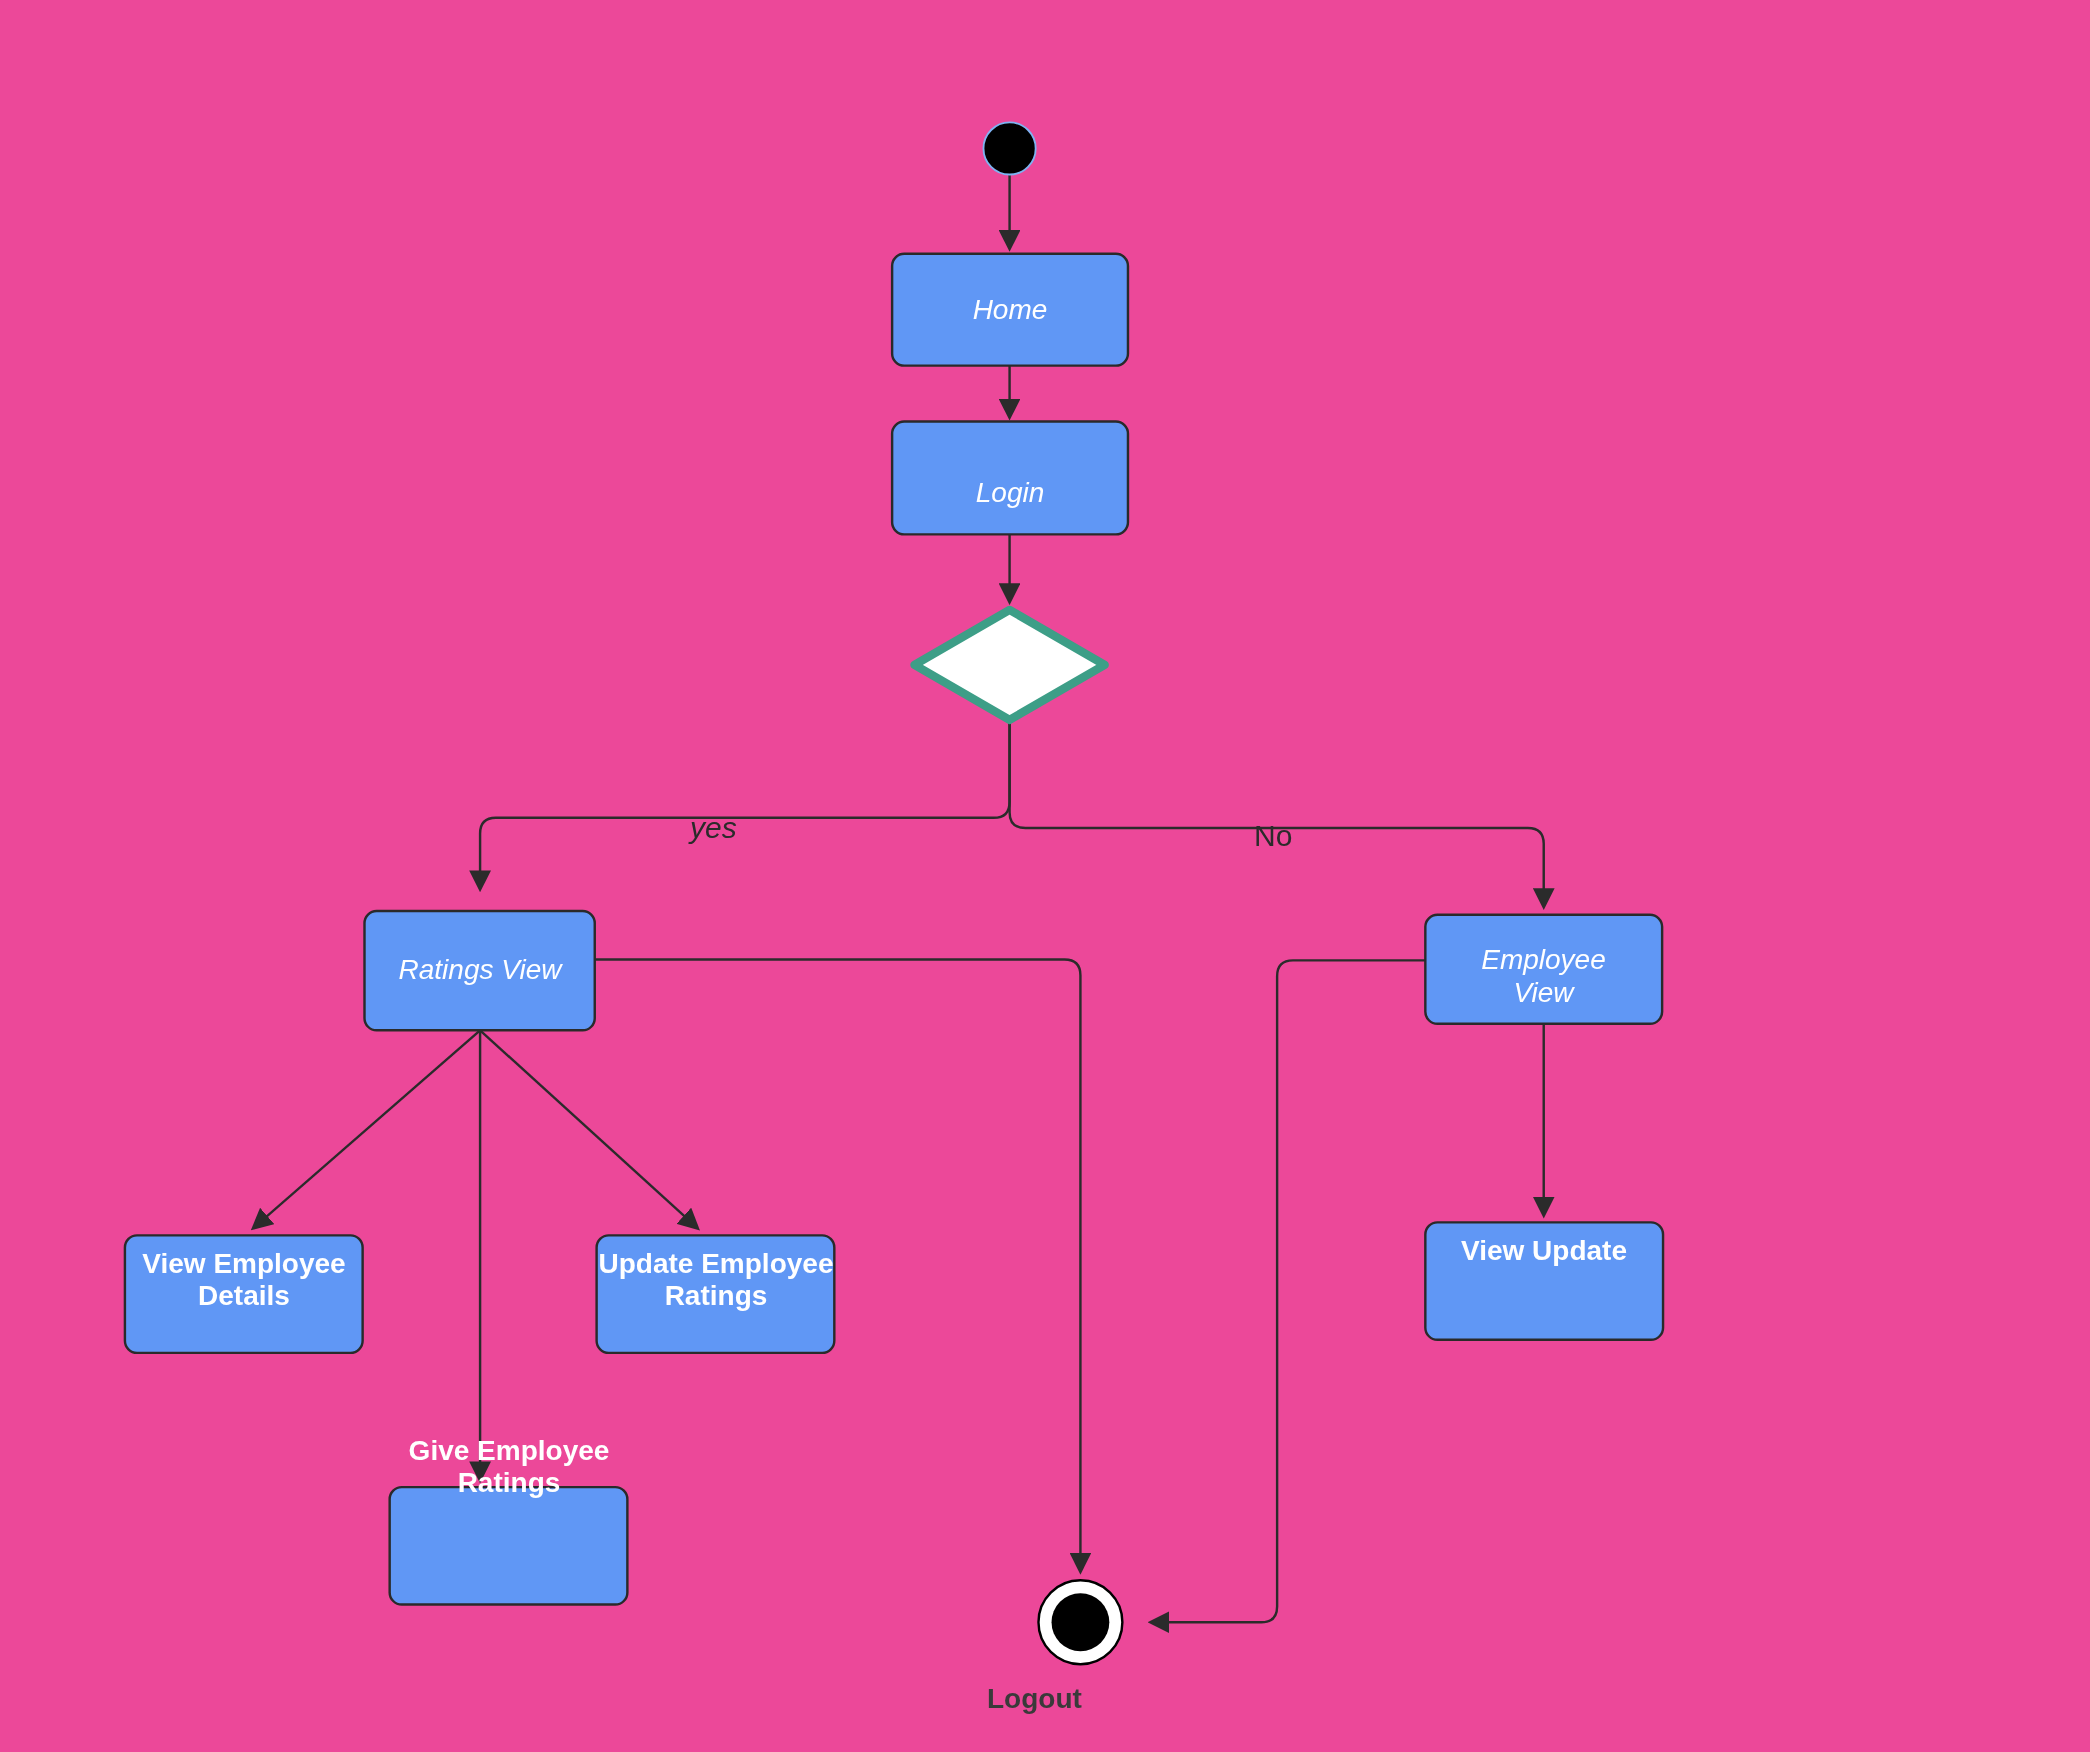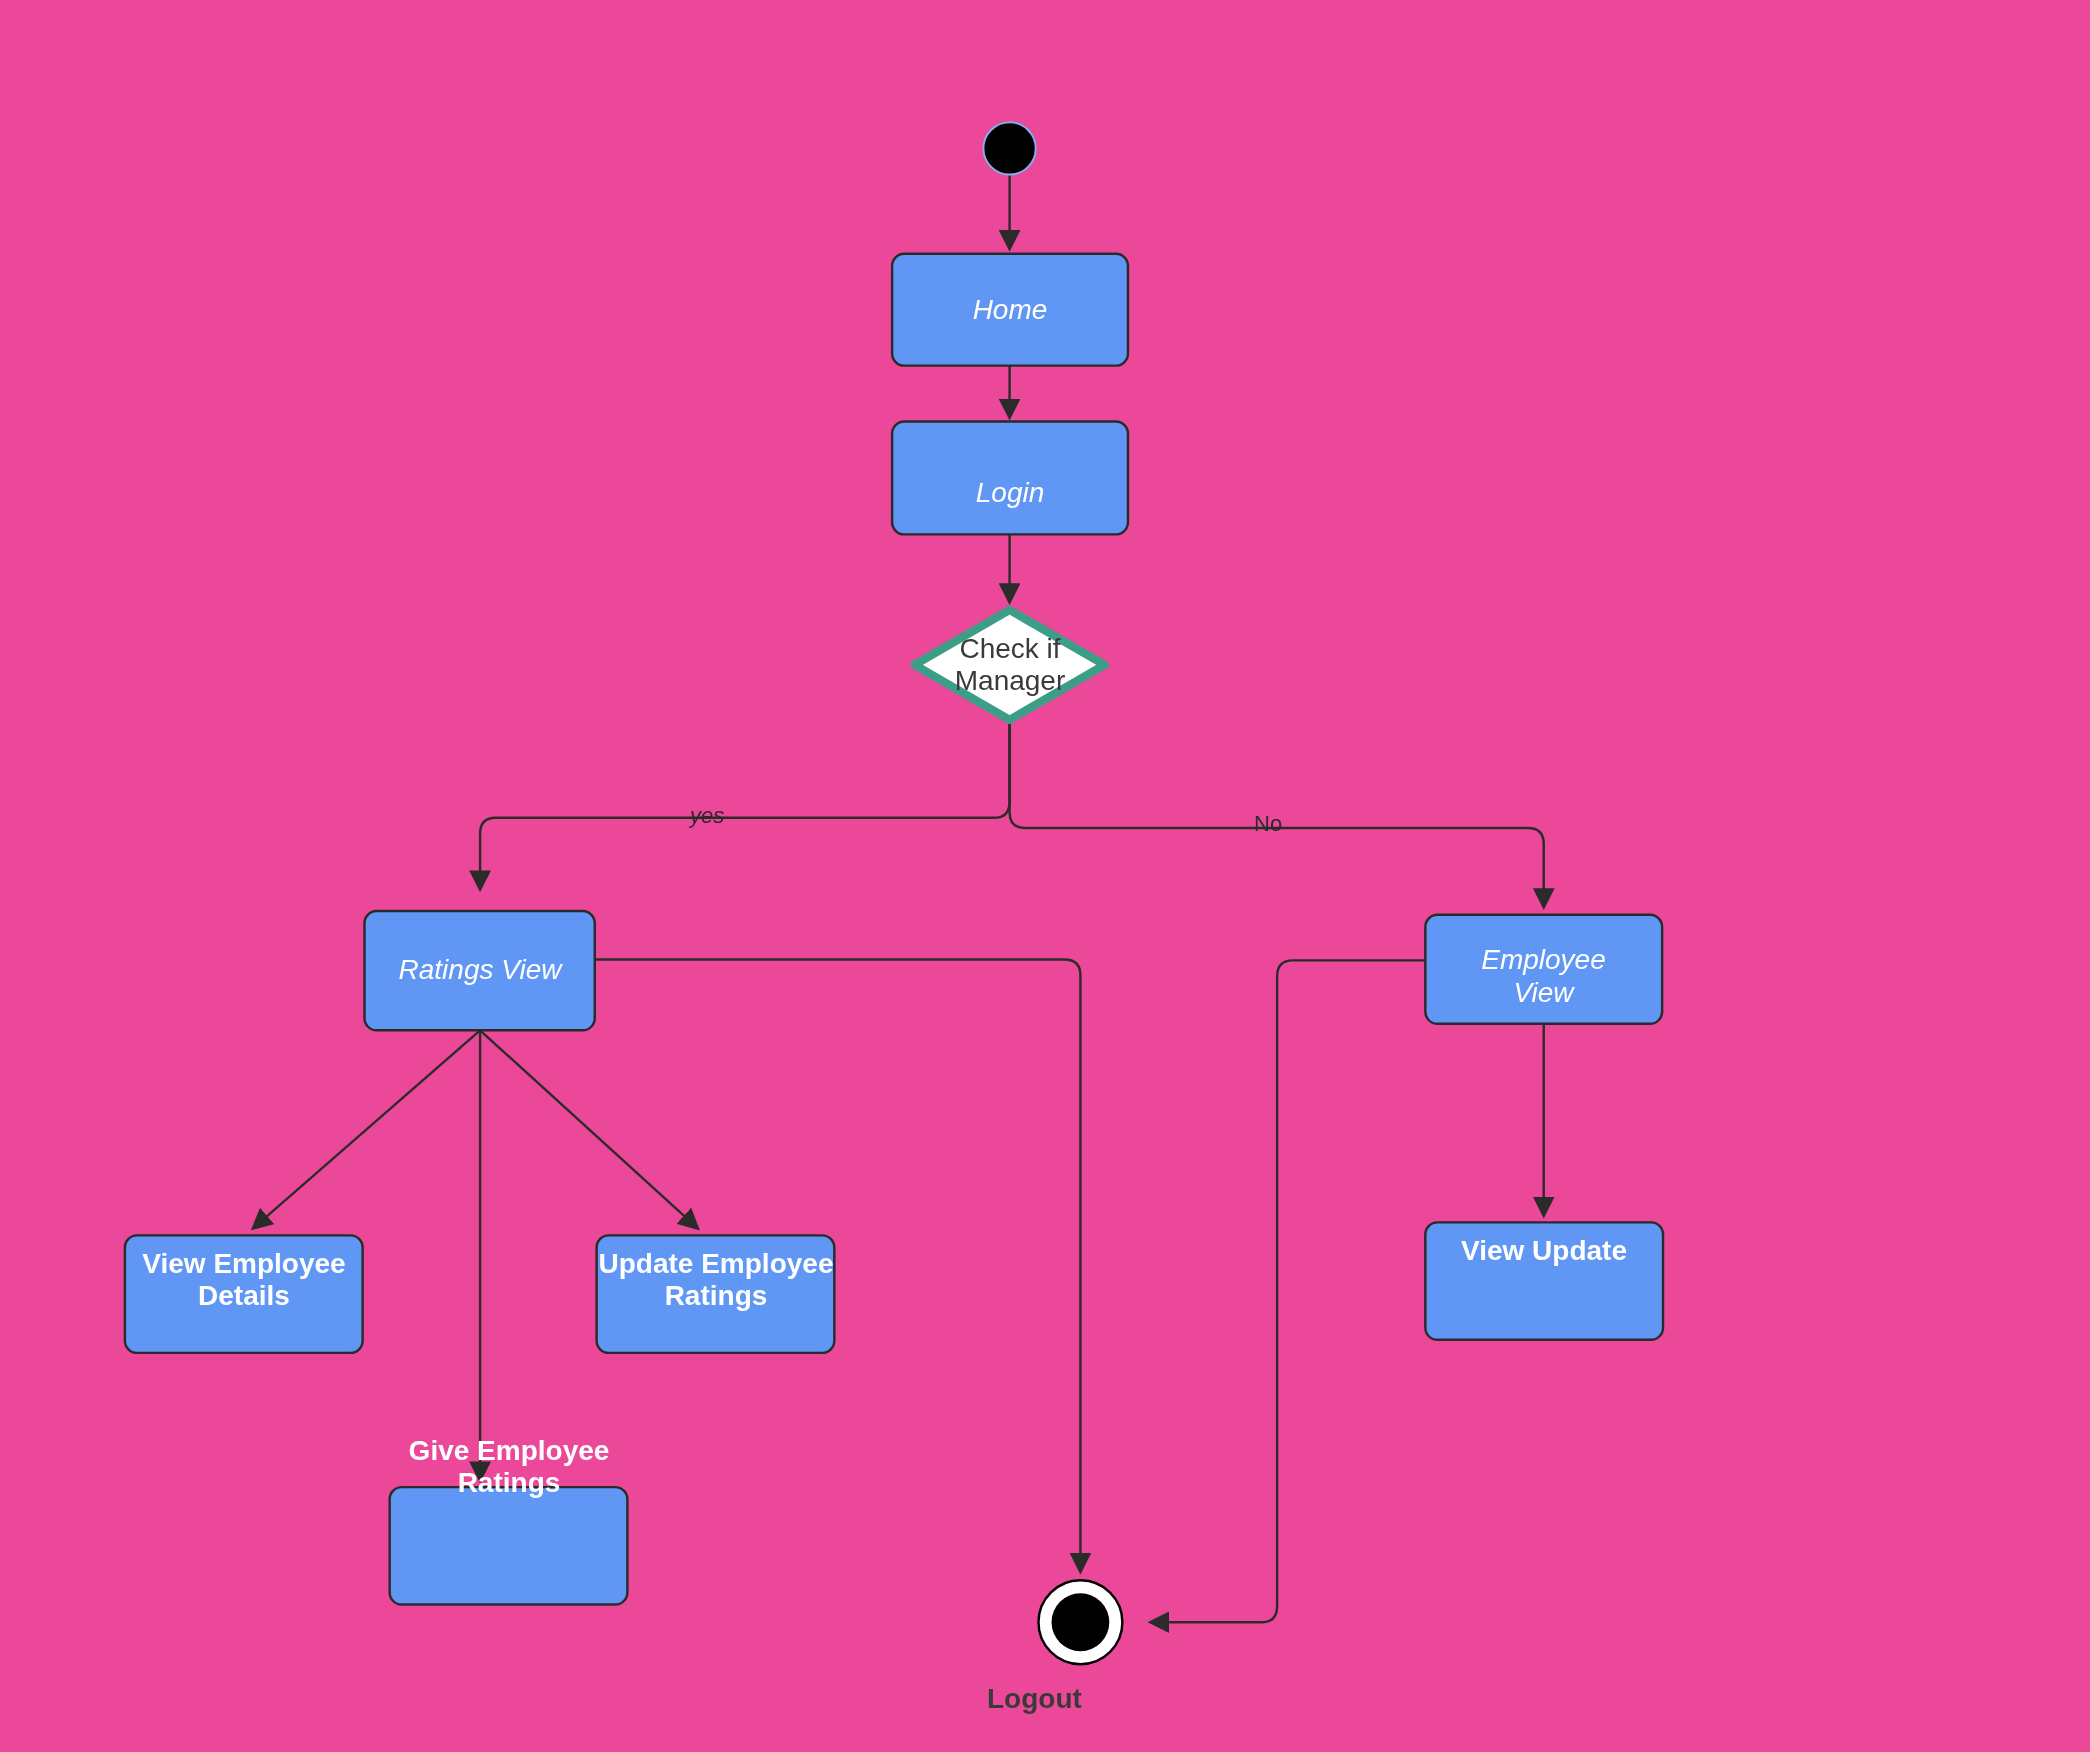--- a/index.html
+++ b/index.html
@@ -51,23 +51,24 @@
   }
   .decision-label {
     color: #3a3a3a;
     font-style: normal;
     font-size: 28px;
     align-items: center;
   }
   .edge-label {
     position: absolute;
     color: #2b2b2b;
-    font-size: 22px;
+    font-size: 30px;
     white-space: nowrap;
     pointer-events: none;
+    margin-top: 8px;
   }
   .edge-label.italic { font-style: italic; }
   .terminal-label {
     position: absolute;
     color: #3a3a3a;
     font-size: 28px;
     white-space: nowrap;
     text-align: left;
     pointer-events: none;
     font-weight: bold;
@@ -135,22 +136,20 @@
     <g>
       <circle cx="1159" cy="1740" r="45" fill="#ffffff" stroke="#000000" stroke-width="2.6"></circle>
       <circle cx="1159" cy="1740" r="31" fill="#000000"></circle>
     </g>
   </svg>
 
   <div class="node-text state-label" style="left:892px; top:254px; width:236px; height:112px;">Home</div>
 
   <div class="node-text state-label" style="left:892px; top:421px; width:236px; height:144px;">Login</div>
 
-  <div class="node-text decision-label" style="left:915px; top:610px; width:190px; height:110px;">Check if
-Manager</div>
 
   <div class="node-text state-label" style="left:365px; top:911px; width:230px; height:119px;">Ratings View</div>
 
   <div class="node-text state-label" style="left:1425px; top:915px; width:237px; height:123px;">Employee
 View</div>
 
   <div class="node-text activity-label" style="left:125px; top:1235px; width:238px; height:117px;">View Employee
 Details</div>
 
   <div class="node-text activity-label" style="left:597px; top:1235px; width:238px; height:117px;">Update Employee

